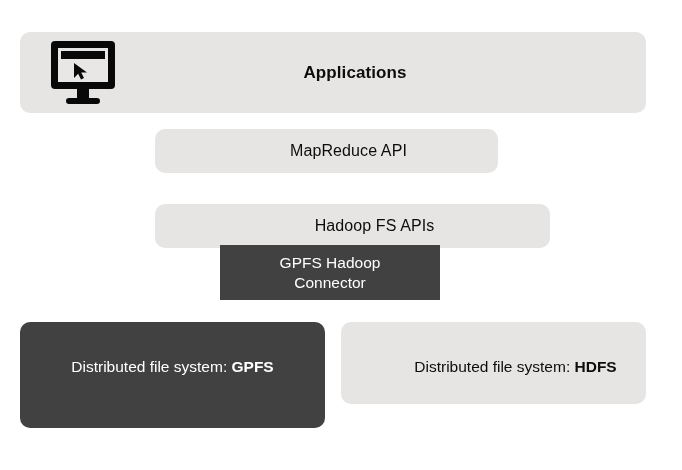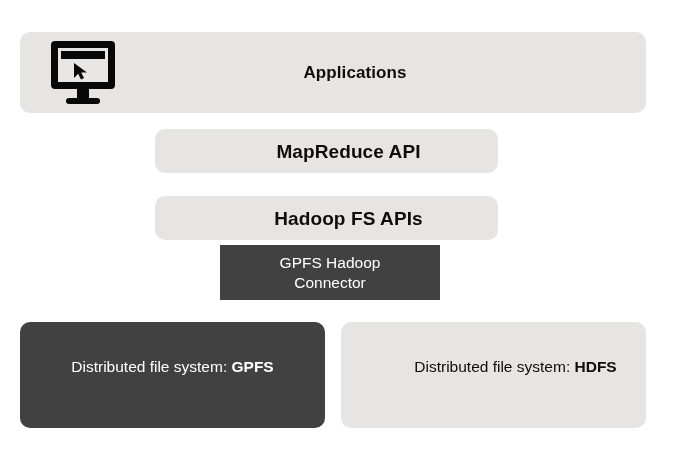--- a/index.html
+++ b/index.html
@@ -74,27 +74,27 @@
 
   
   #mapreduce-api-layer {
     left: 155px;
     top: 129px;
     width: 343px;
     height: 44px;
   }
   #hadoop-fs-api-layer {
     left: 155px;
-    top: 196px;
-    width: 343px;
+    top: 204px;
+    width: 395px;
     height: 44px;
   }
   .api-label {
-    font-size: 19px;
-    font-weight: bold;
+    font-size: 16px;
+    font-weight: normal;
     letter-spacing: 0.1px;
     line-height: 1;
     text-align: right;
   }
 
   
   #gpfs-hadoop-connector {
     left: 220px;
     top: 245px;
     width: 220px;
@@ -114,21 +114,21 @@
     top: 322px;
     width: 305px;
     height: 106px;
     align-items: flex-start;
     padding-top: 37px;
   }
   #hdfs-filesystem-box {
     left: 341px;
     top: 322px;
     width: 305px;
-    height: 106px;
+    height: 82px;
     align-items: flex-start;
     padding-top: 37px;
   }
   .fs-label {
     font-size: 15.5px;
     font-weight: normal;
     line-height: 1;
     white-space: pre;
   }
   .fs-label .fs-name {

